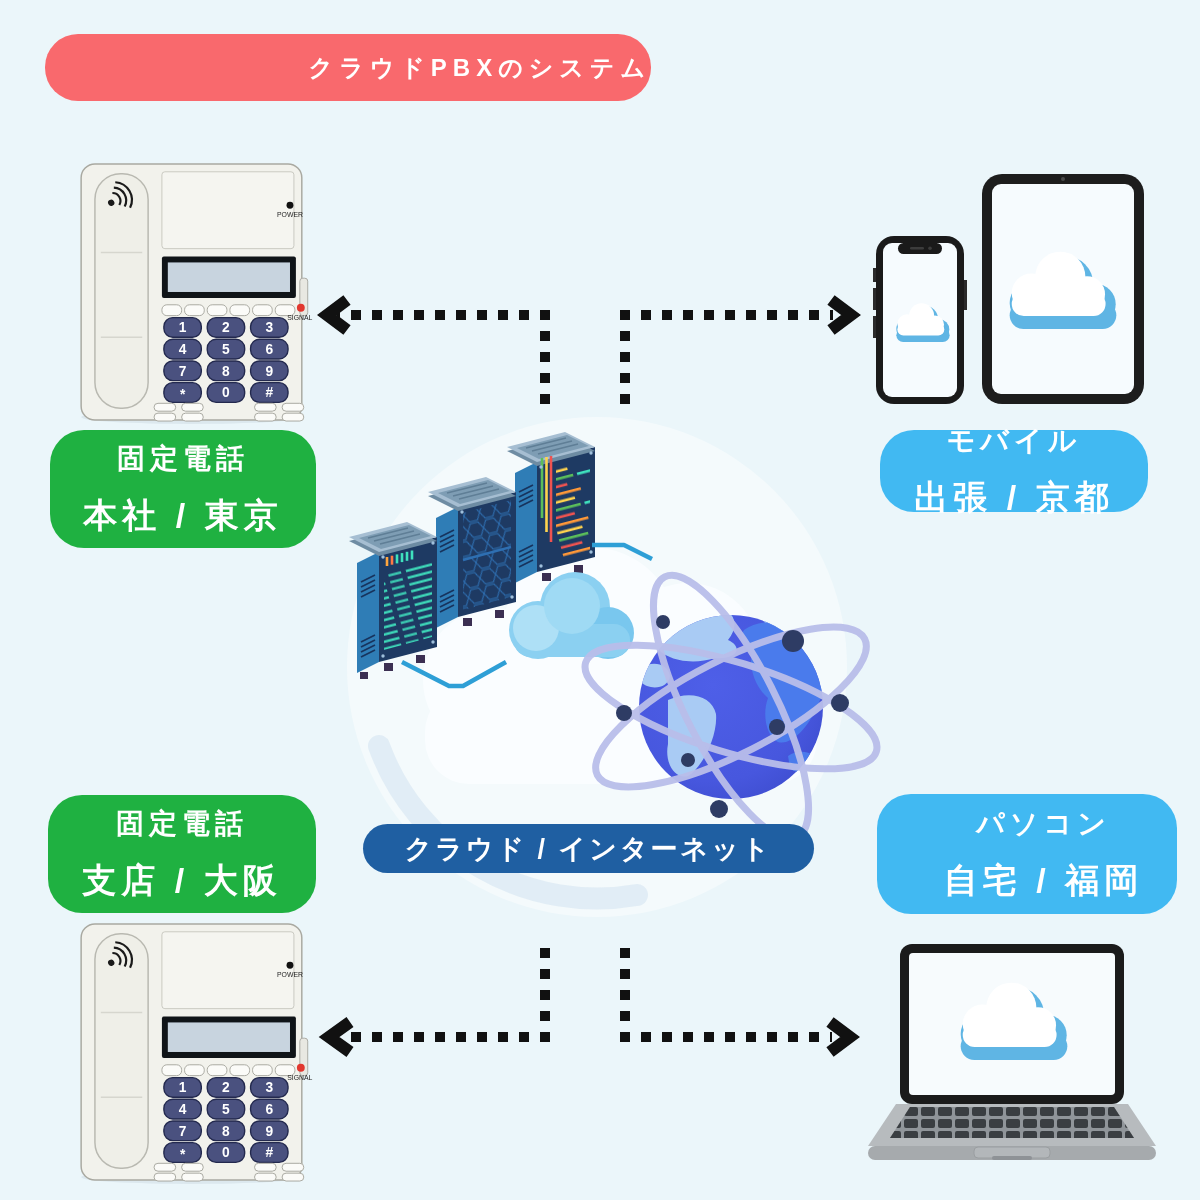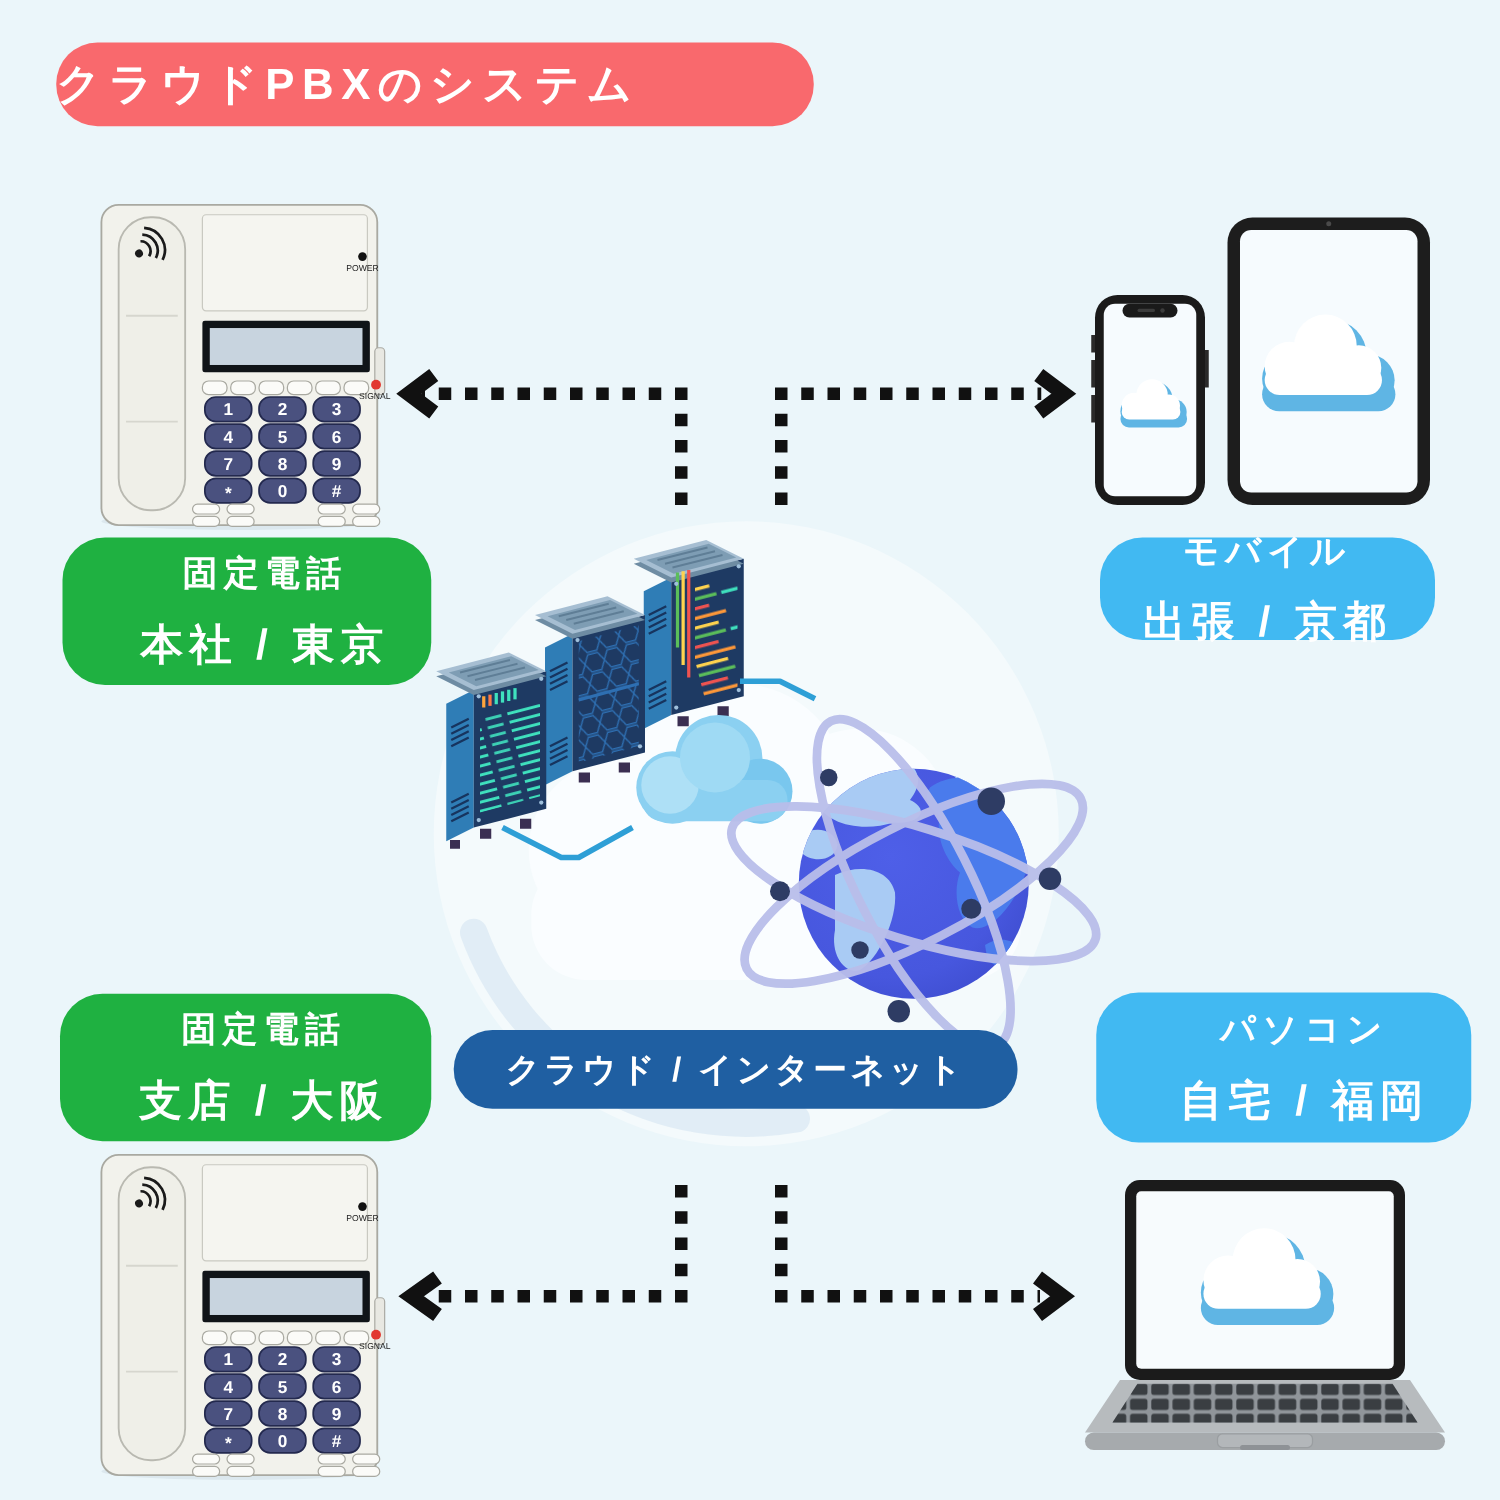--- a/index.html
+++ b/index.html
@@ -2,37 +2,37 @@
 <html><head>
 <meta charset="utf-8">
 <style>
   html,body{margin:0;padding:0;}
   body{background:#EBF6FA;font-family:"Liberation Sans", sans-serif;}
   .stage{position:relative;width:1200px;height:1200px;background:#EBF6FA;overflow:hidden;}
   .stage svg{display:block;}
   #scene{position:absolute;left:0;top:0;}
   .banner{
     position:absolute;left:45px;top:34px;width:606px;height:67px;
-    background:#F9696D;border-radius:33px;display:flex;align-items:center;justify-content:flex-start;
-    color:#fff;font-weight:800;font-size:35px;letter-spacing:6px;
+    background:#F9696D;border-radius:33px;display:flex;align-items:center;justify-content:flex-end;
+    color:#fff;font-weight:800;font-size:24px;letter-spacing:6px;
   }
   .pill{
     position:absolute;border-radius:34px;display:flex;flex-direction:column;
     align-items:center;justify-content:center;gap:15px;color:#fff;font-weight:800;
     font-size:28px;letter-spacing:5px;text-align:center;
   }
   .pill .l2{font-size:34px;}
-  .pill.green{background:#1FB141;padding-left:29px;}
+  .pill.green{background:#1FB141;}
   .pill.blue{background:#41B9F2;}
   .pill.hq{left:50px;top:430px;width:266px;height:118px;}
   .pill.mobile{left:880px;top:430px;width:268px;height:82px;}
   .pill.branch{left:48px;top:795px;width:268px;height:118px;}
   .pill.pc{left:877px;top:794px;width:267px;height:120px;padding-left:33px;}
   .centerpill{
-    position:absolute;left:363px;top:824px;width:451px;height:63px;background:#1F5FA2;
+    position:absolute;left:363px;top:824px;width:451px;height:49px;background:#1F5FA2;
     border-radius:31px;display:flex;align-items:center;justify-content:center;
     color:#fff;font-weight:800;font-size:27px;letter-spacing:3px;
   }
 </style>
 </head>
 <body>
 
 <div class="stage">
 
   <svg id="scene" width="1200" height="1200" viewBox="0 0 1200 1200" aria-hidden="true">

